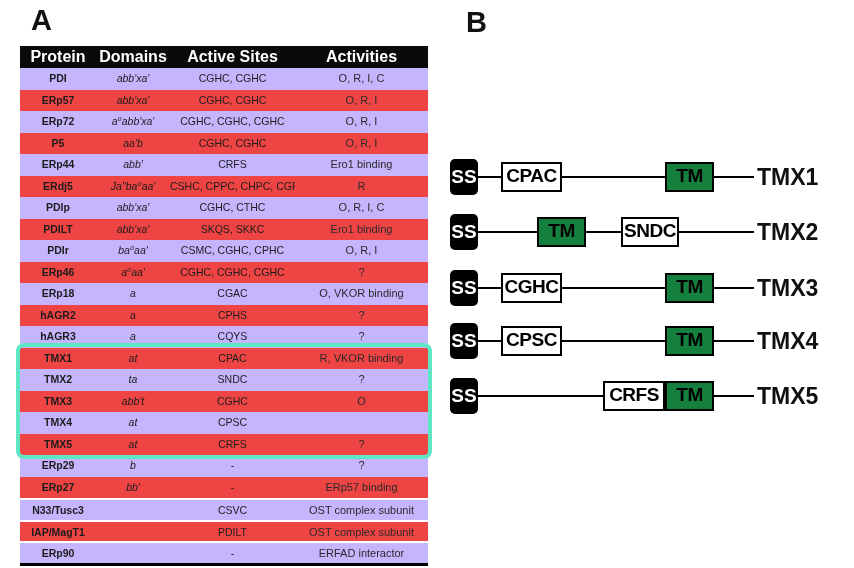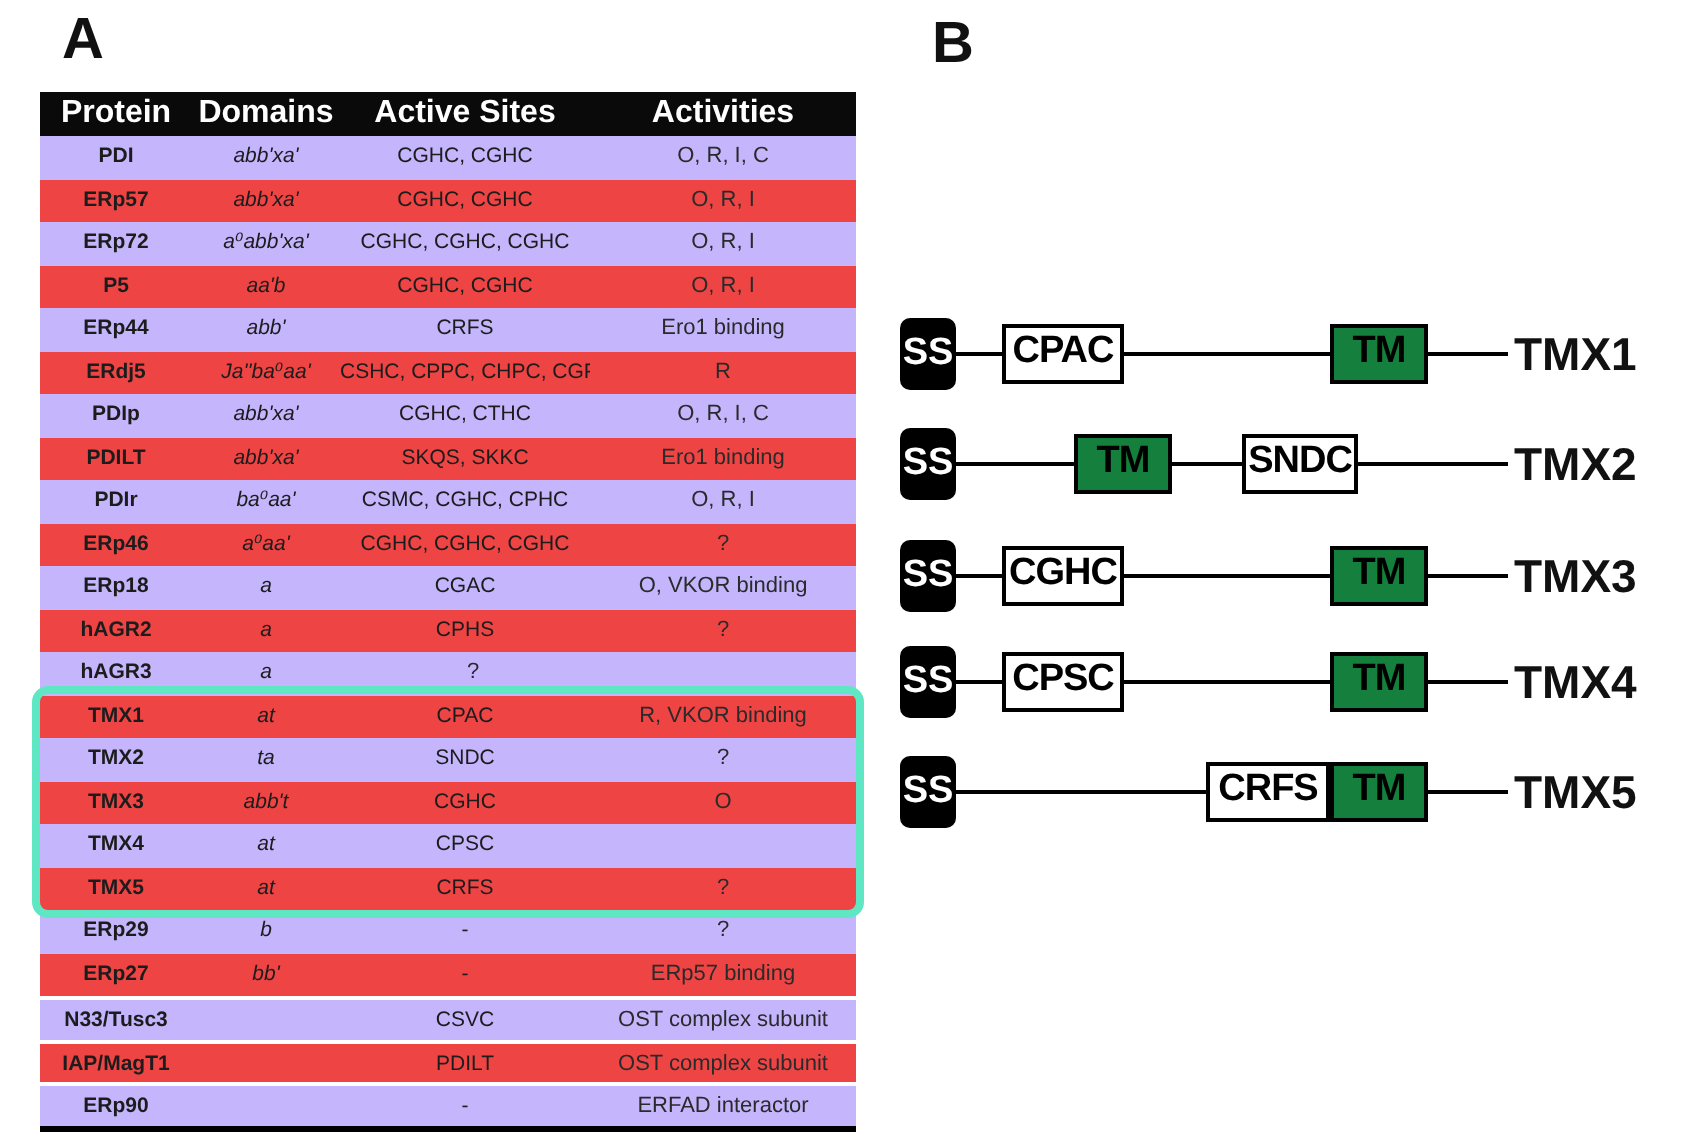--- a/index.html
+++ b/index.html
@@ -153,20 +153,21 @@
   </div>
         <div class="trow">
     <span class="c col-prot">hAGR2</span>
     <span class="c col-dom">a</span>
     <span class="c col-site">CPHS</span>
     <span class="c col-actv">?</span>
   </div>
         <div class="trow shaded">
     <span class="c col-prot">hAGR3</span>
     <span class="c col-dom">a</span>
+    <span class="c col-site">CQYS</span>
     <span class="c col-actv">?</span>
   </div>
         <div class="trow">
     <span class="c col-prot">TMX1</span>
     <span class="c col-dom">at</span>
     <span class="c col-site">CPAC</span>
     <span class="c col-actv">R, VKOR binding</span>
   </div>
         <div class="trow shaded">
     <span class="c col-prot">TMX2</span>

